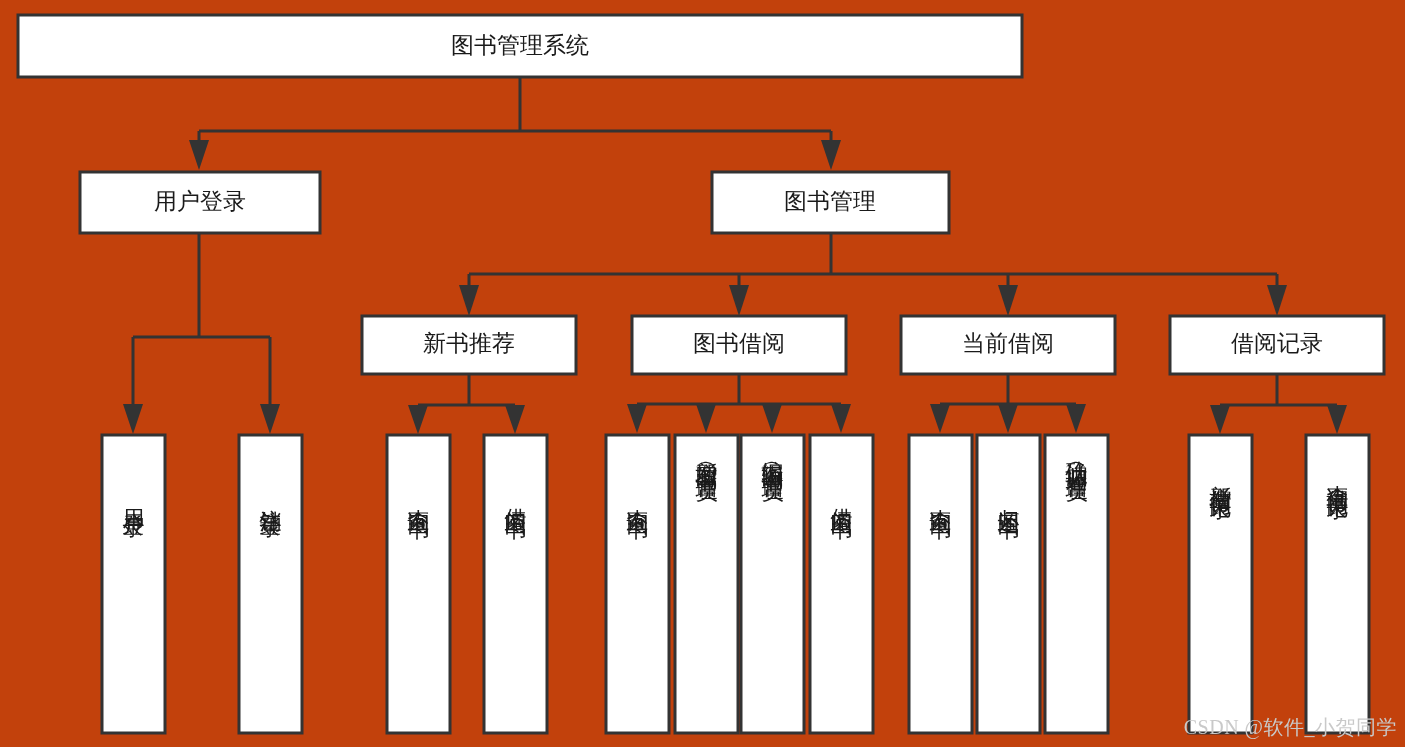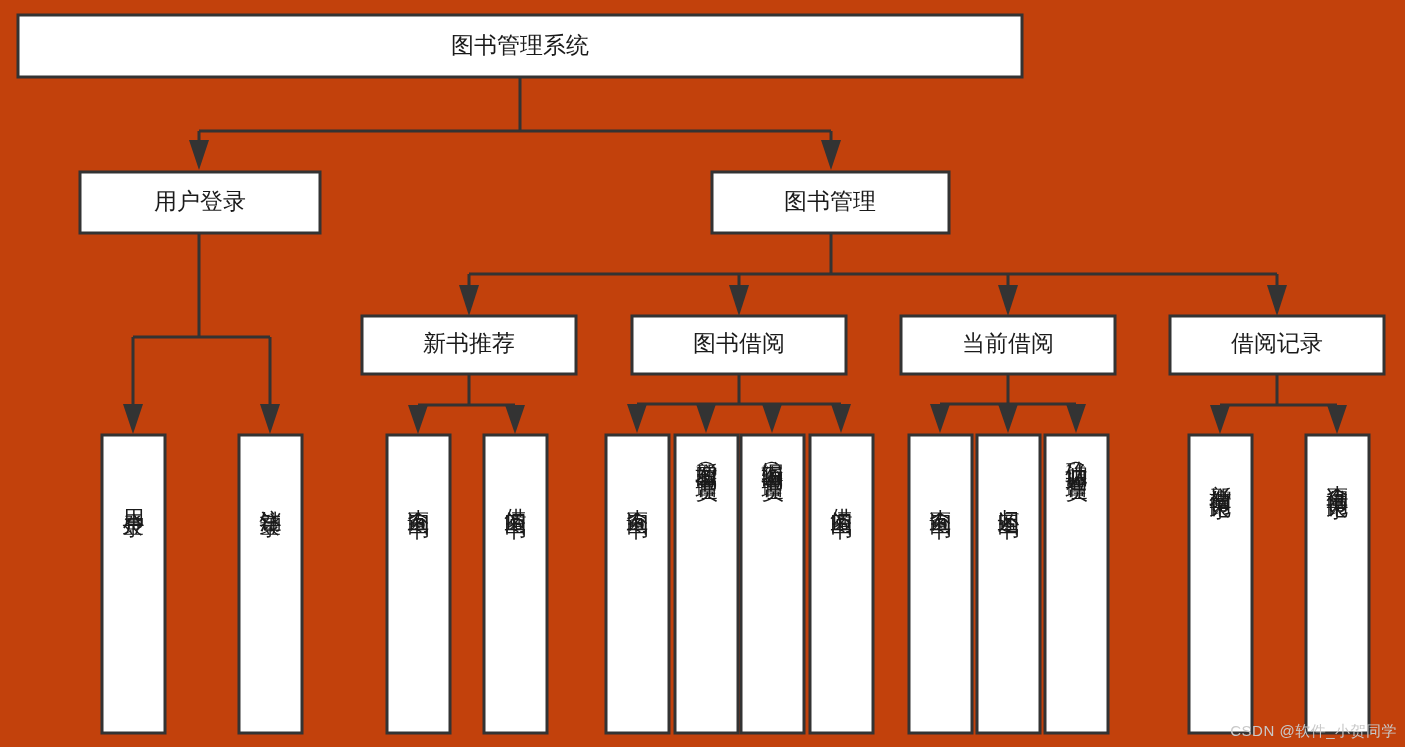--- a/index.html
+++ b/index.html
@@ -64,22 +64,22 @@
     line-height: 1.18;
     color: #1a1a1a;
     letter-spacing: 3px;
     white-space: nowrap;
     text-align: start;
   }
   .watermark {
     position: absolute;
     right: 8px;
     bottom: 6px;
-    font-family: Liberation Sans, sans-serif;
-    font-size: 15px;
+    font-family: Liberation Serif, serif;
+    font-size: 20px;
     color: #c9c9c9;
     letter-spacing: 0.5px;
     white-space: nowrap;
   }
 </style>
 </head>
 <body>
 
 <div id="diagram-root">
 

